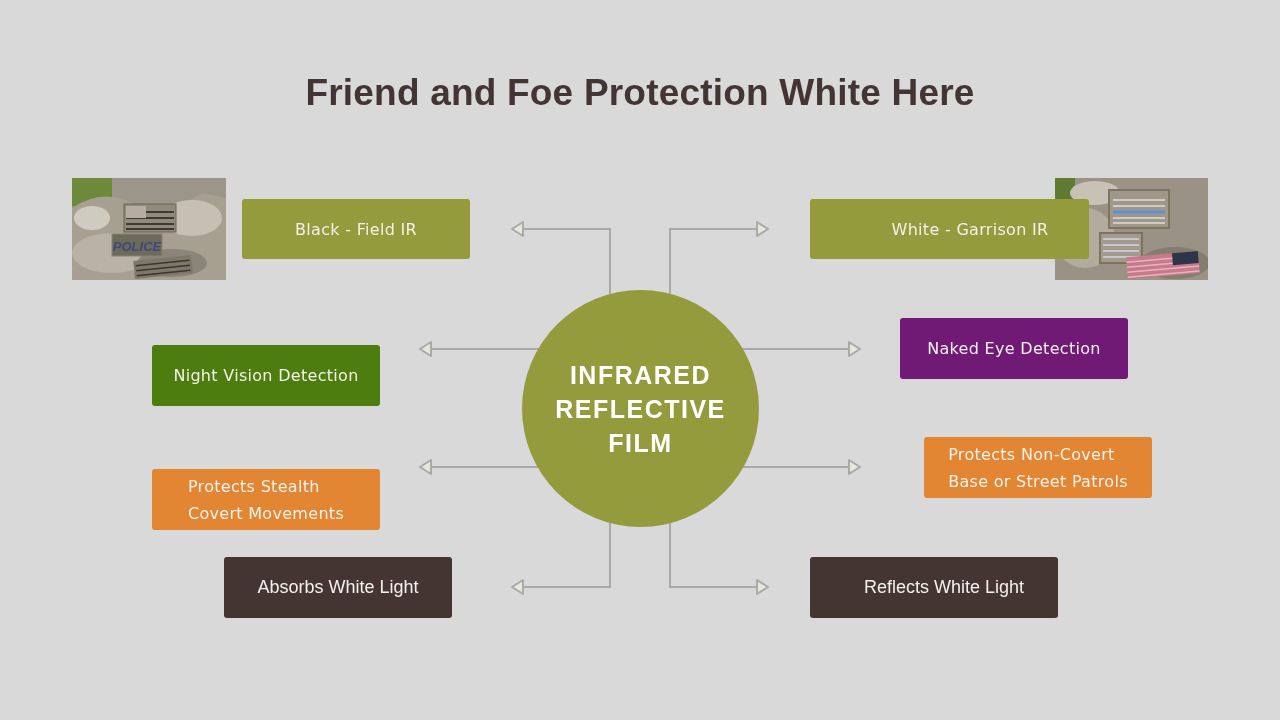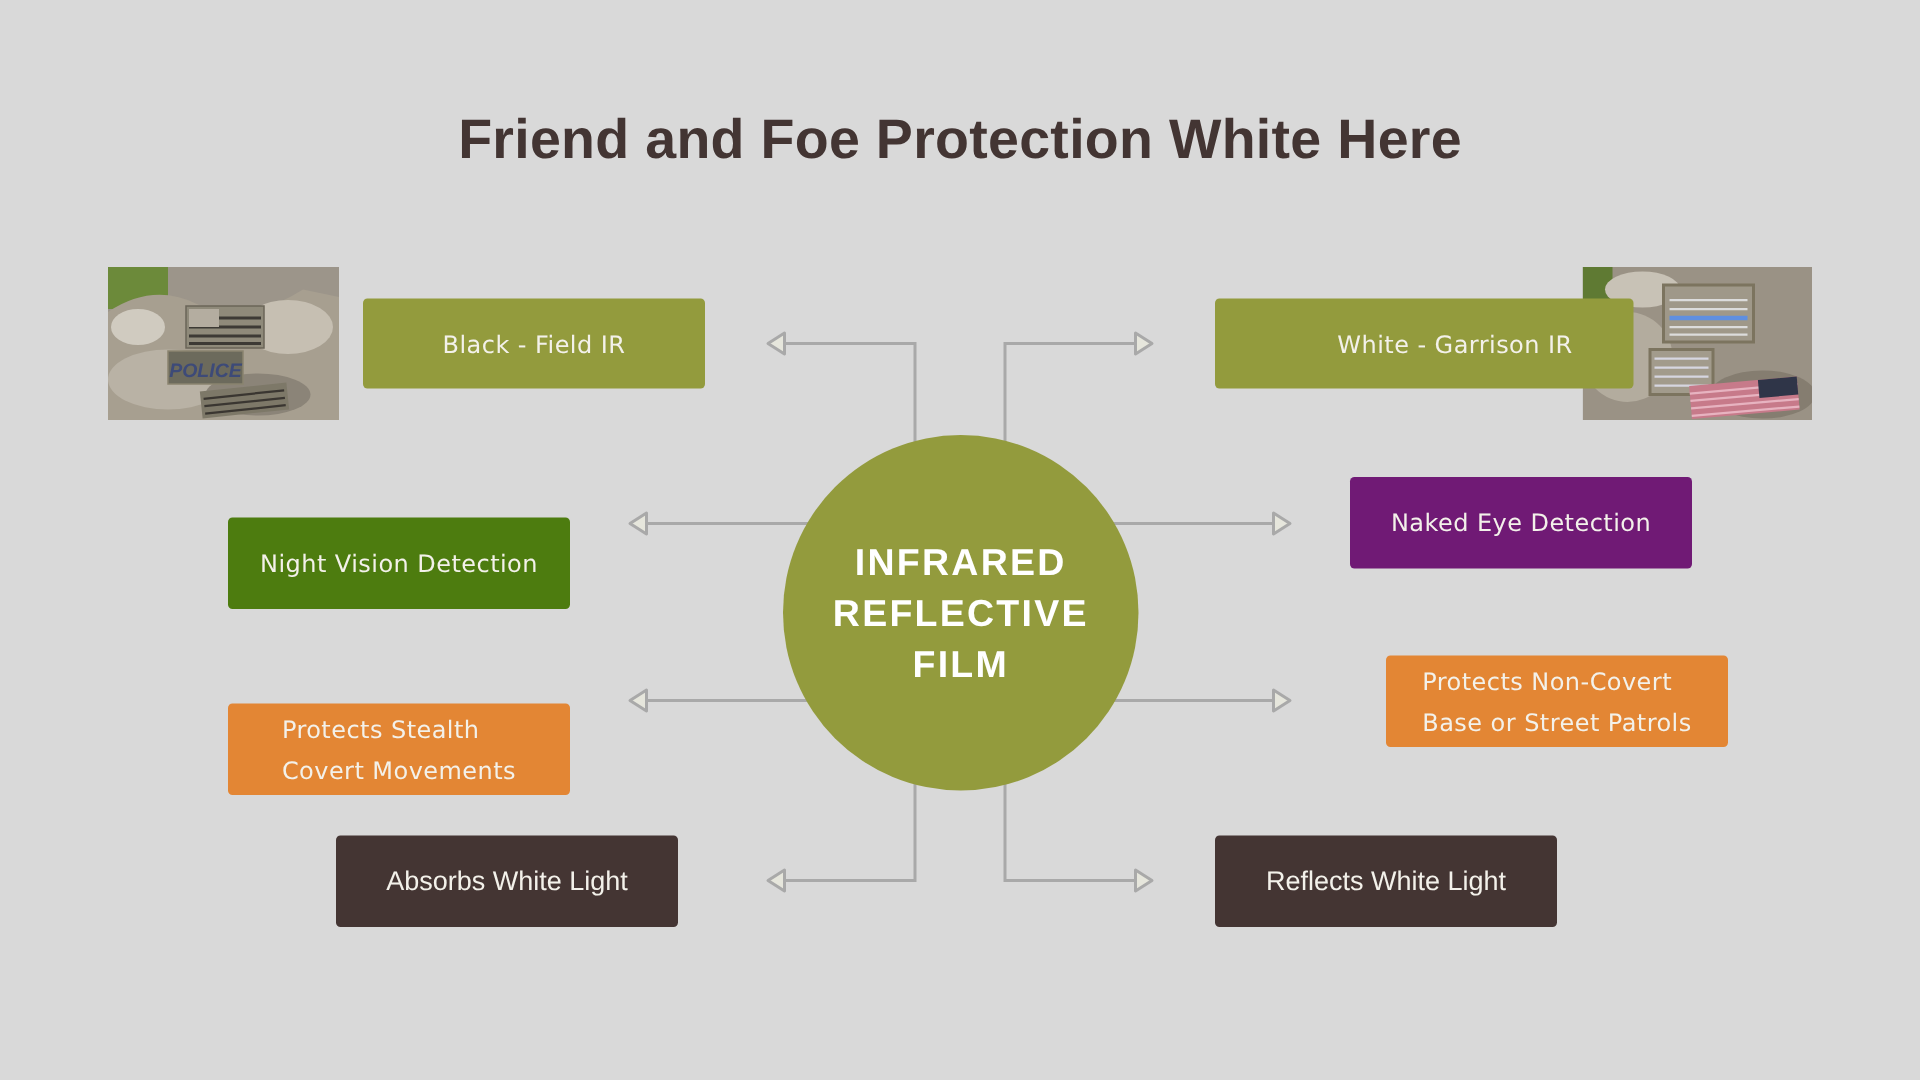--- a/index.html
+++ b/index.html
@@ -139,13 +139,13 @@
 <div class="box" style="left:242px; top:199px; width:228px; height:60px; background:#939b3d;">Black - Field IR</div>
 <div class="box" style="left:152px; top:318px; width:228px; height:61px; background:#4d7c0f;margin-top:27px;">Night Vision Detection</div>
 <div class="box" style="left:152px; top:437px; width:228px; height:61px; background:#e38634;margin-top:32px;">Protects Stealth
 Covert Movements</div>
 <div class="box dark" style="left:224px; top:557px; width:228px; height:61px; background:#443533;">Absorbs White Light</div>
 
 <div class="box" style="left:810px; top:199px; width:238px; height:60px; background:#939b3d;padding-left:41px;">White - Garrison IR</div>
 <div class="box" style="left:900px; top:318px; width:228px; height:61px; background:#701a75;">Naked Eye Detection</div>
 <div class="box" style="left:900px; top:437px; width:228px; height:61px; background:#e38634;margin-left:24px;">Protects Non-Covert
 Base or Street Patrols</div>
-<div class="box dark" style="left:810px; top:557px; width:228px; height:61px; background:#443533;">Reflects White Light</div>
+<div class="box dark" style="left:810px; top:557px; width:228px; height:61px; background:#443533;padding-left:20px;">Reflects White Light</div>
 
 </body></html>

